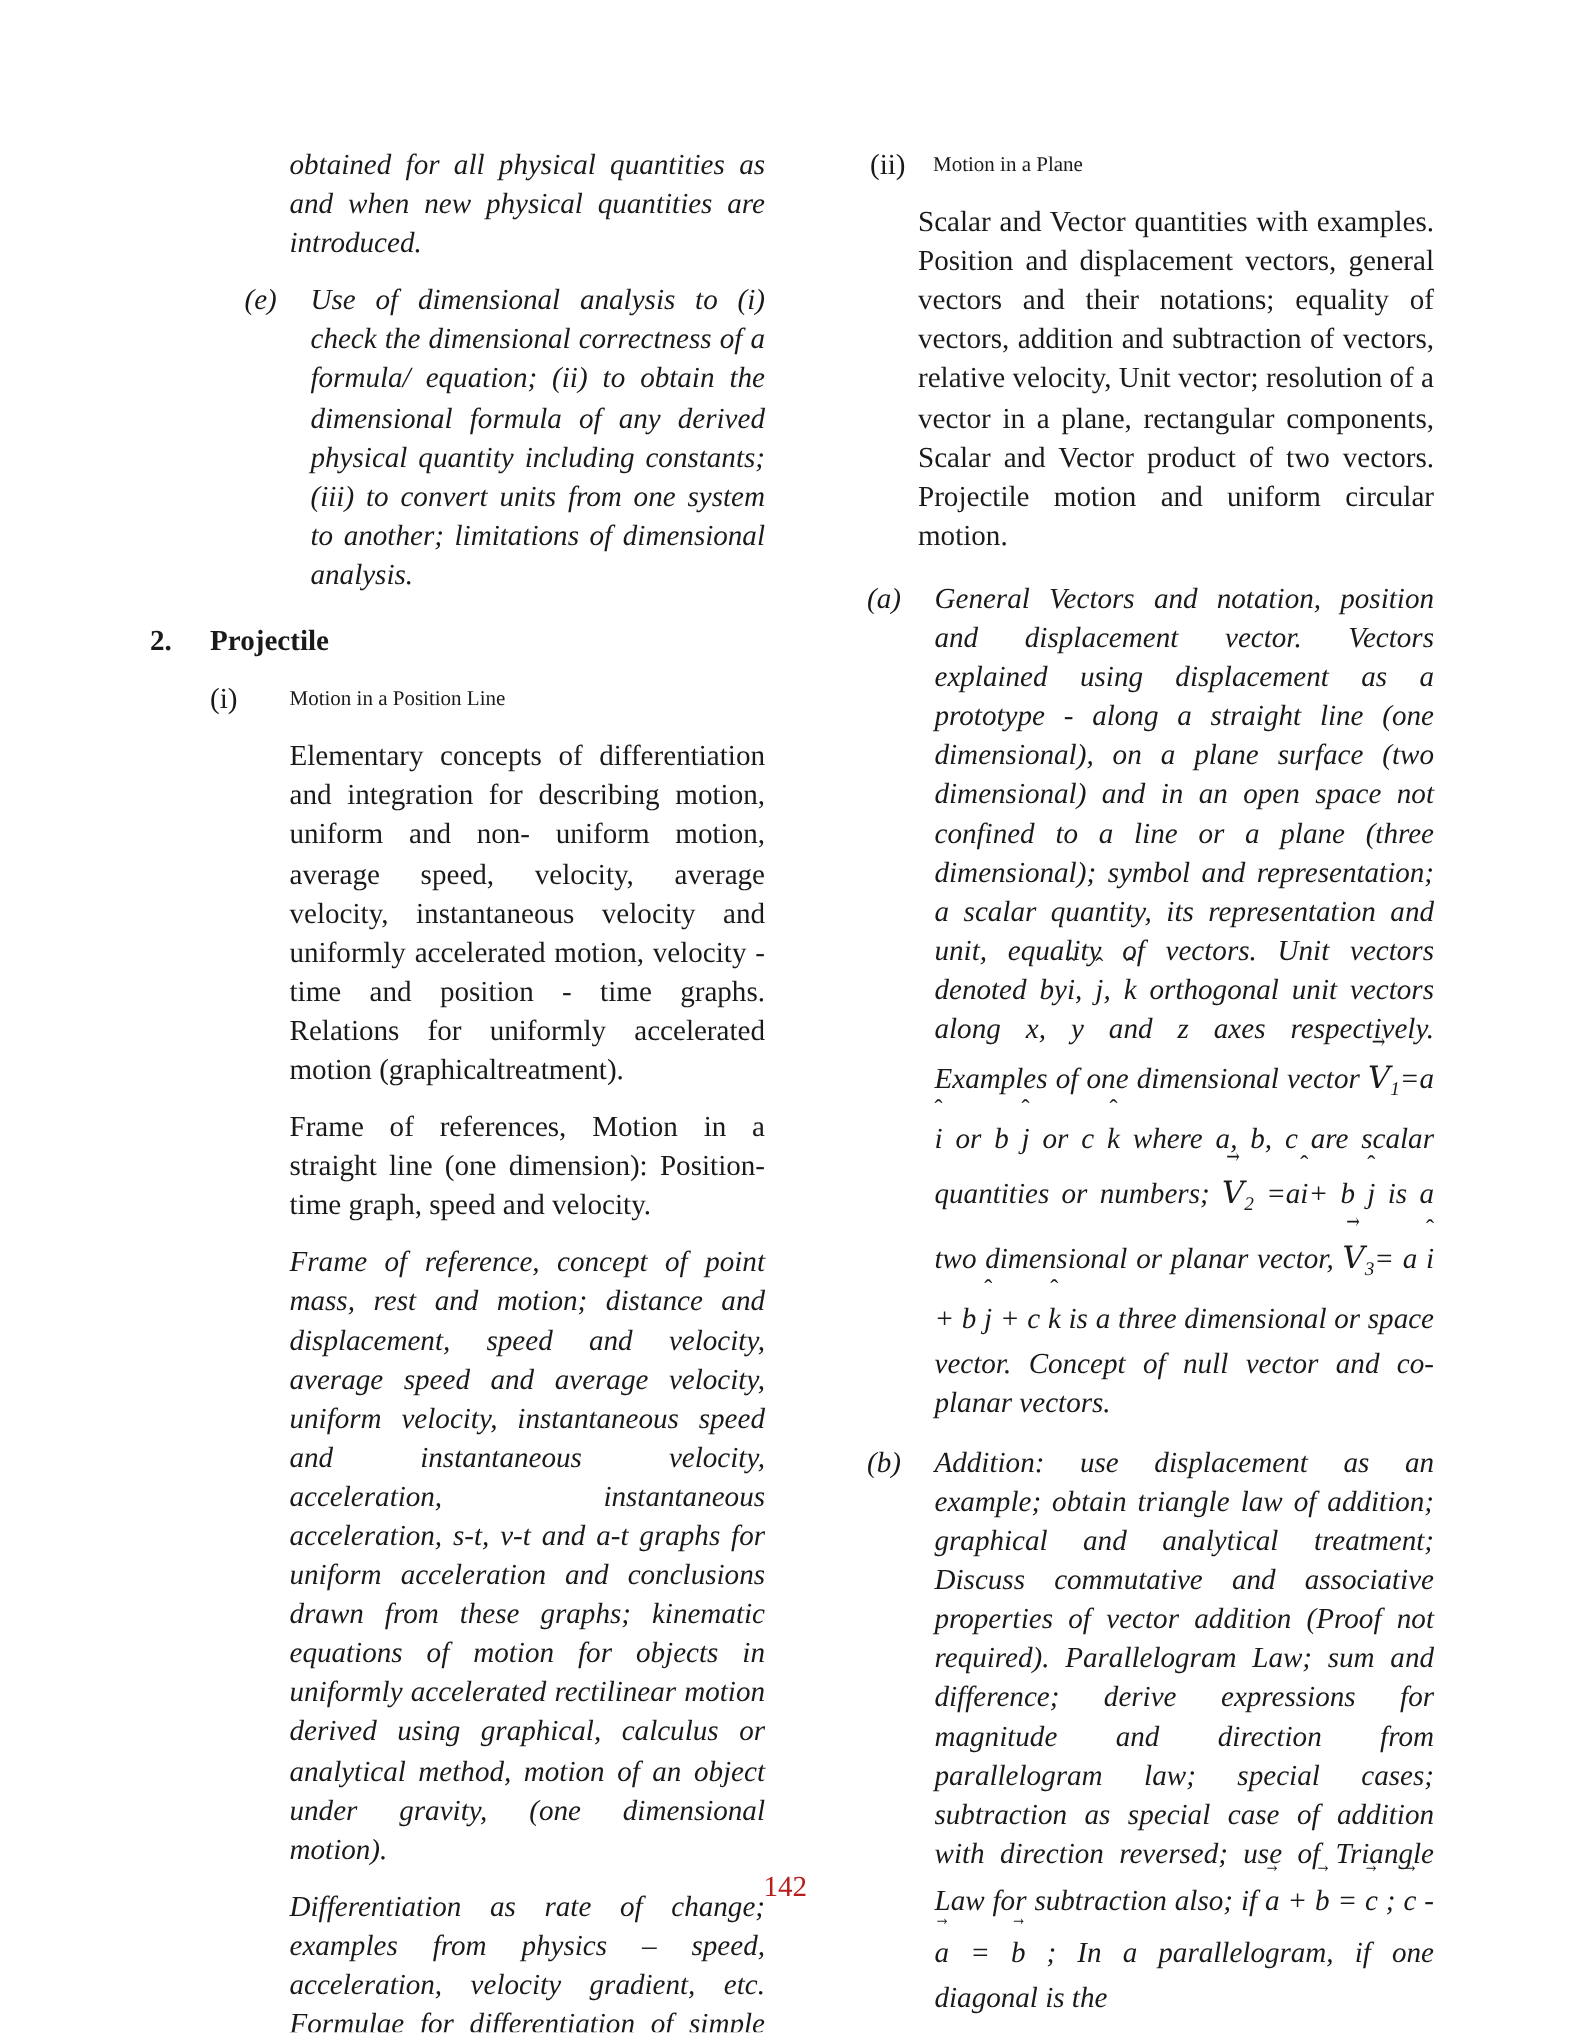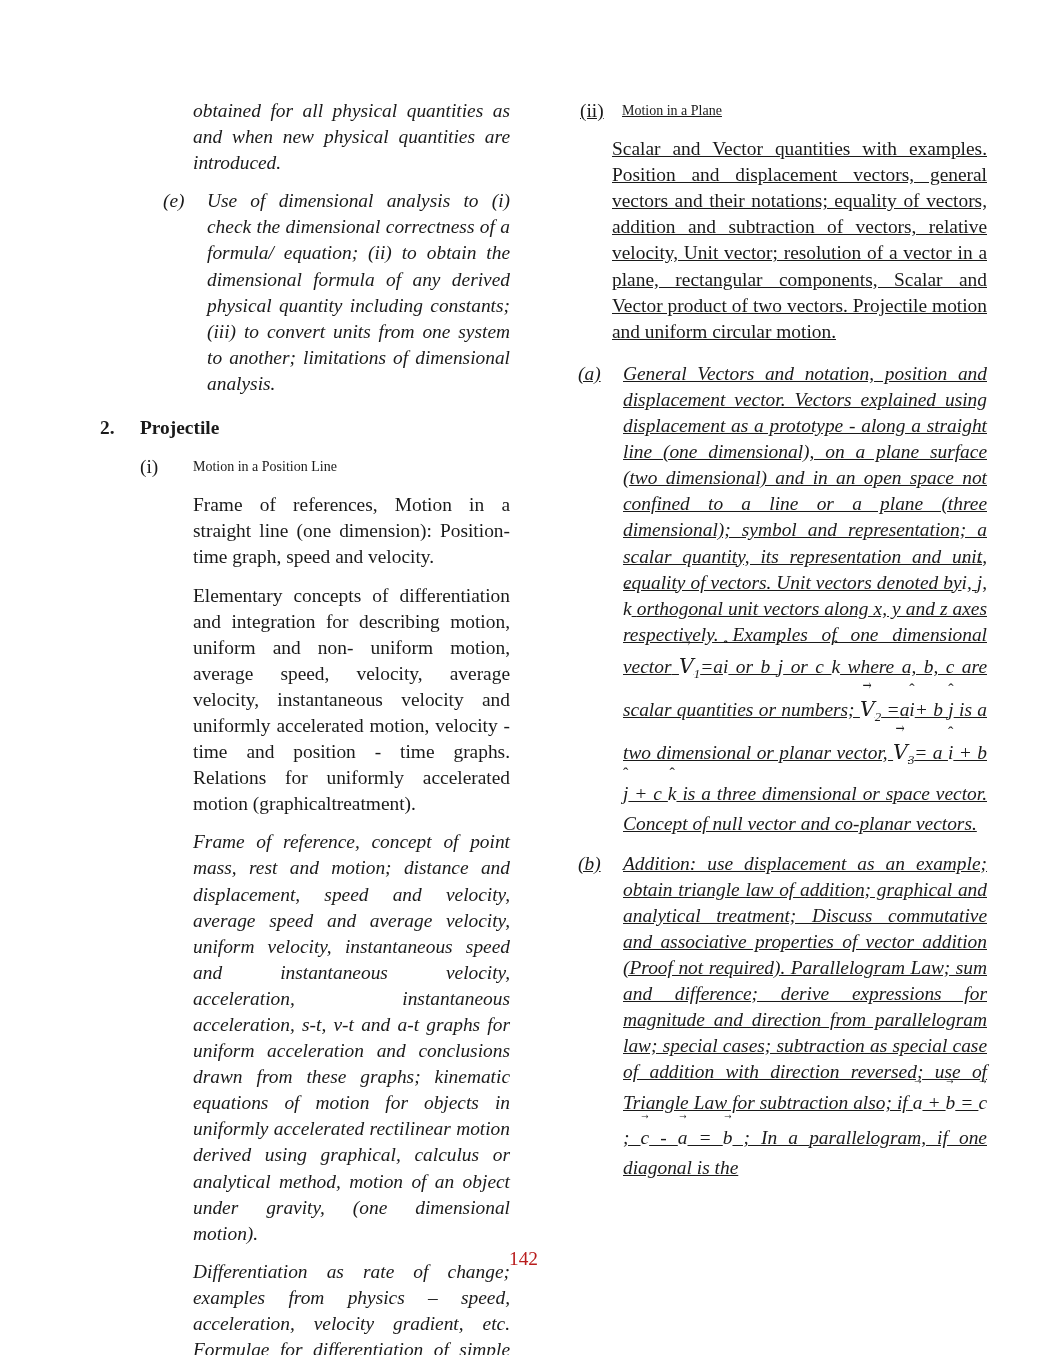--- a/index.html
+++ b/index.html
@@ -33,22 +33,21 @@
     box-sizing: border-box;
   }
   .col-left {
     width: 510px;
     padding-left: 98px;
     padding-right: 0px;
   }
   .col-right {
     width: 537px;
     padding-left: 60px;
-    padding-right: 60px;
-    text-decoration: underline;
+    padding-right: 91px;
   }
 
   
   p {
     margin: 0 0 12px 0;
     font-size: 19.4px;
     line-height: 26.1px;
     text-align: justify;
     text-justify: inter-word;
   }
@@ -177,23 +176,23 @@
       <div class="row gap-before">
         <span class="marker bold m-num">2.</span>
         <span class="heading-text">Projectile</span>
       </div>
 
       <div class="row gap-before-sm">
         <span class="marker m-rom">(i)</span>
         <span class="subhead">Motion in a Position Line</span>
       </div>
 
+      <p class="body-ind">Elementary concepts of differentiation and integration for describing motion, uniform and non- uniform motion, average speed, velocity, average velocity, instantaneous velocity and uniformly accelerated  motion, velocity - time and position - time graphs. Relations for uniformly accelerated motion (graphicaltreatment).</p>
+
       <p class="body-ind">Frame of references, Motion in a straight line (one dimension): Position-time graph, speed and velocity.</p>
-
-      <p class="body-ind">Elementary concepts of differentiation and integration for describing motion, uniform and non- uniform motion, average speed, velocity, average velocity, instantaneous velocity and uniformly accelerated  motion, velocity - time and position - time graphs. Relations for uniformly accelerated motion (graphicaltreatment).</p>
 
       <p class="body-ind ital">Frame of reference, concept of point mass, rest and motion; distance and displacement, speed and velocity, average speed and average velocity, uniform velocity, instantaneous speed and instantaneous velocity, acceleration, instantaneous acceleration, s-t, v-t and a-t graphs for uniform acceleration and conclusions drawn from these graphs; kinematic equations of motion for objects in uniformly accelerated rectilinear motion derived using graphical, calculus or analytical method, motion of an object under gravity, (one dimensional motion).</p>
 
       <p class="body-ind ital last"><span>Differentiation as rate of change; examples from physics – speed, acceleration, velocity gradient, etc. Formulae for differentiation of simple functions: x</span></p>
 
     </div>
 
     <div class="col col-right">
 
       <div class="row">

